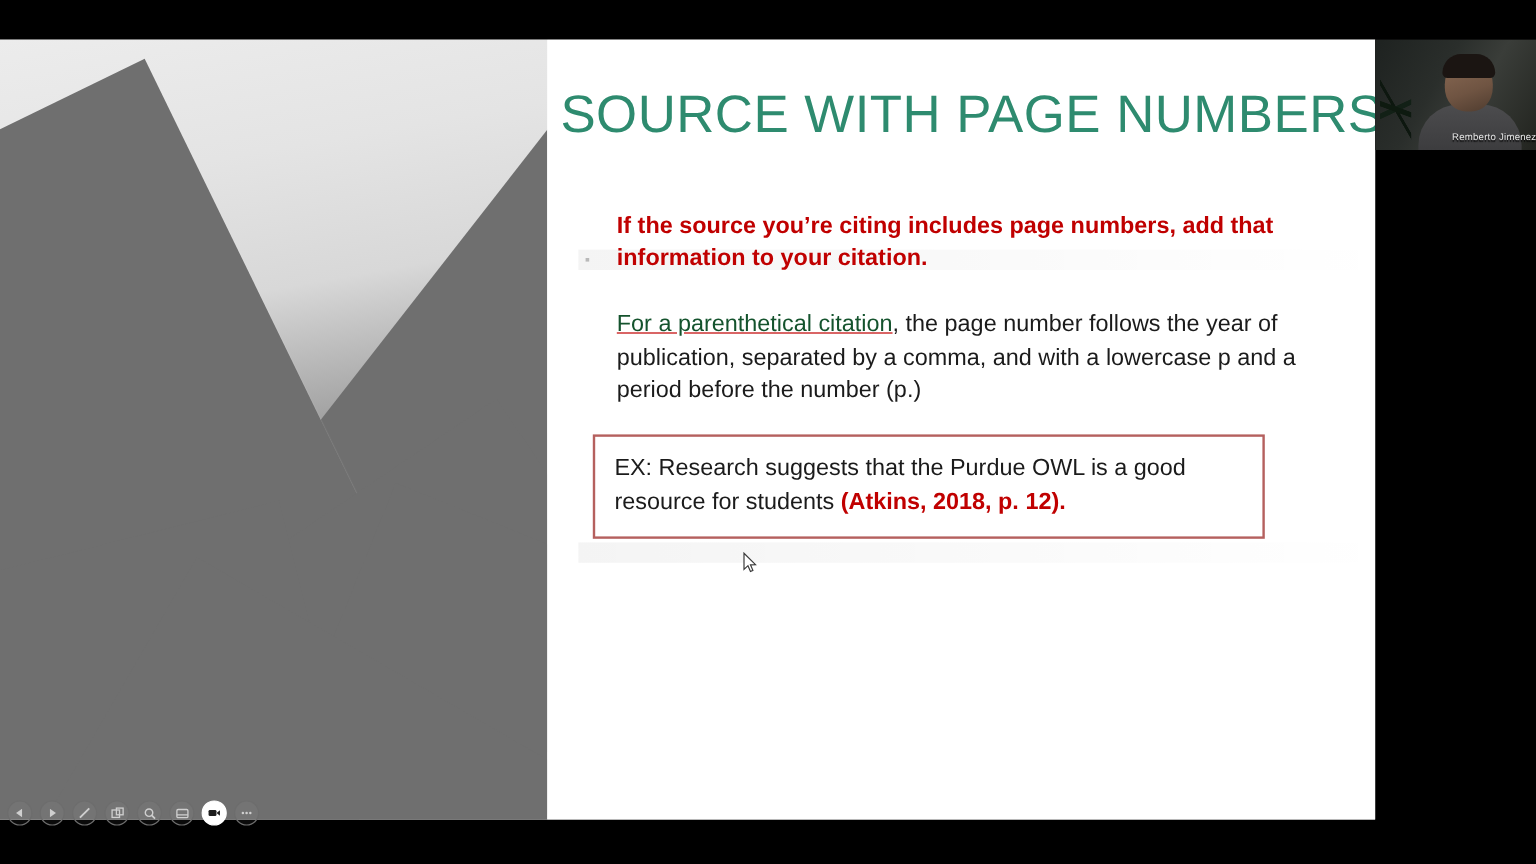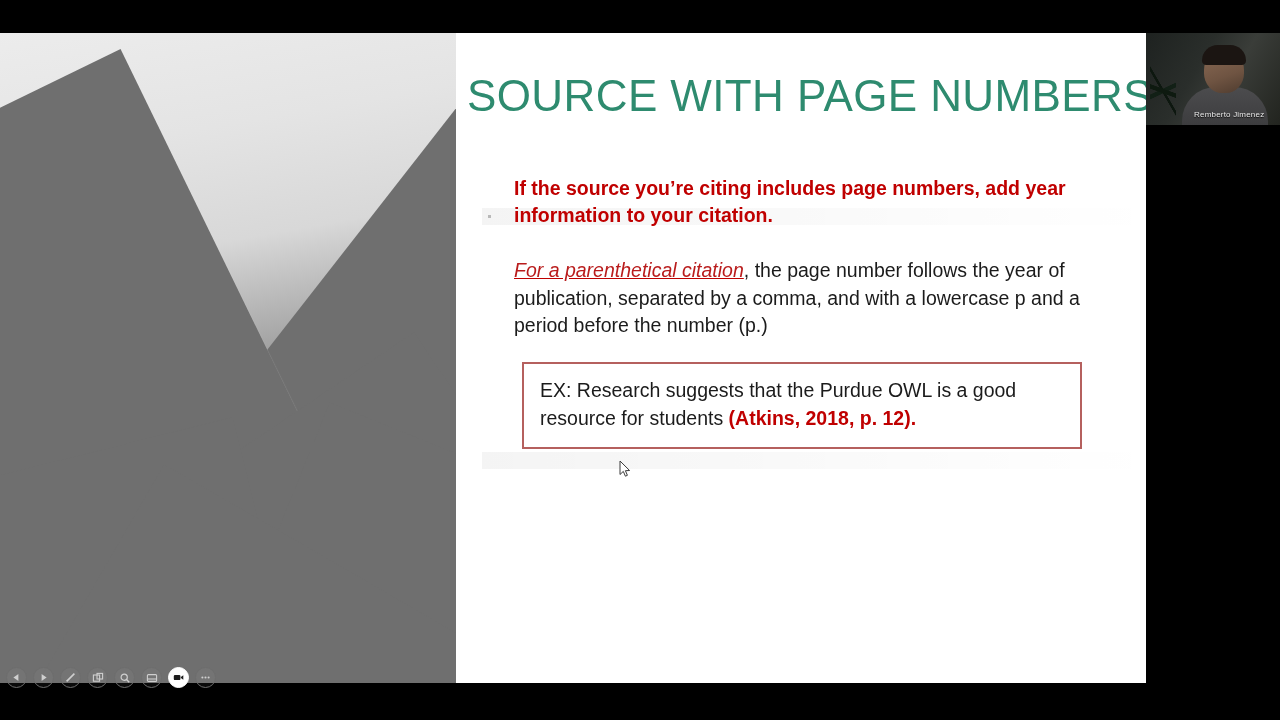--- a/index.html
+++ b/index.html
@@ -153,30 +153,29 @@
   .para {
     margin: 0;
     padding: 0 0 0 32px;
     width: 600px;
     color: #1b1b1b;
     font-size: 19.5px;
     line-height: 1.42;
     font-weight: 400;
   }
   .para .red-underline {
-    color: #b91c1c;
+    color: #14532d;
     text-decoration: underline;
     text-decoration-color: #c00000;
-    font-style: italic;
   }
   .para b { font-weight: bold; color: #1b1b1b; }
 
   .example-box {
     position: relative;
-    margin-left: 40px;
+    margin-left: 12px;
     width: 560px;
     border: 2px solid #b5605e;
     background: #ffffff;
     padding: 13px 16px 15px 16px;
     box-sizing: border-box;
   }
   .example-box .ex-text {
     margin: 0;
     color: #1b1b1b;
     font-size: 19.5px;
@@ -242,21 +241,21 @@
   }
   .wc-body {
     position: absolute;
     left: 36px; top: 54px;
     width: 86px; height: 44px;
     border-radius: 34px 34px 0 0;
     background: linear-gradient(180deg, #4c4c4e 0%, #3a3a3c 100%);
   }
   #webcam-name {
     position: absolute;
-    left: 4px;
+    left: 20px;
     bottom: 6px;
     font-size: 8px;
     color: #e8e8e8;
     text-shadow: 0 1px 1px rgba(0,0,0,.9);
     letter-spacing: .2px;
     white-space: nowrap;
     padding-left: 44px;
   }
 
   
@@ -305,21 +304,21 @@
     <div id="slide-body">
 
       <div id="slide-title">SOURCE WITH PAGE NUMBERS</div>
 
       <div id="content-block">
 
         <div class="faint-band" id="band-1"></div>
         <div class="faint-band" id="band-2"></div>
         <div class="bullet-dot"></div>
 
-        <p class="lead">If the source you’re citing includes page numbers, add year information to your citation.</p>
+        <p class="lead">If the source you’re citing includes page numbers, add that information to your citation.</p>
 
         <div class="gap-a"></div>
 
         <p class="para"><span class="red-underline">For a parenthetical citation</span><span>, the page number follows the year of publication, separated by a comma, and with a lowercase p and a period before the number (p.)</span></p>
 
         <div class="gap-b"></div>
 
         <div class="example-box">
           <p class="ex-text"><span>EX: Research suggests that the Purdue OWL is a good resource for students </span><span class="cite">(Atkins, 2018, p. 12).</span></p>
         </div>

